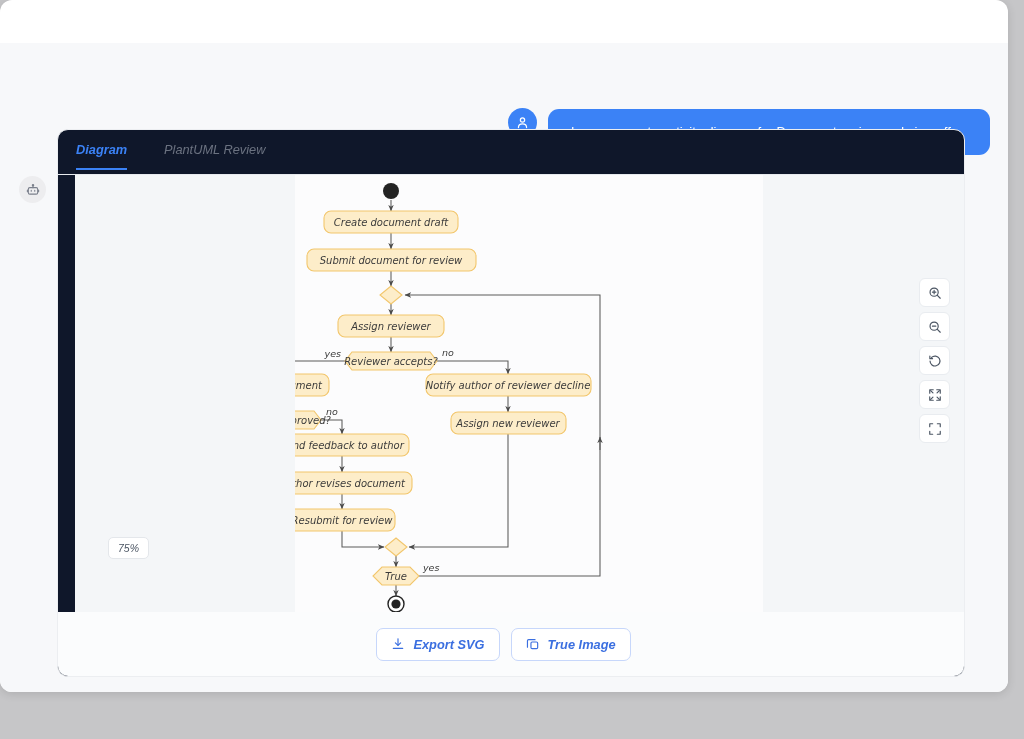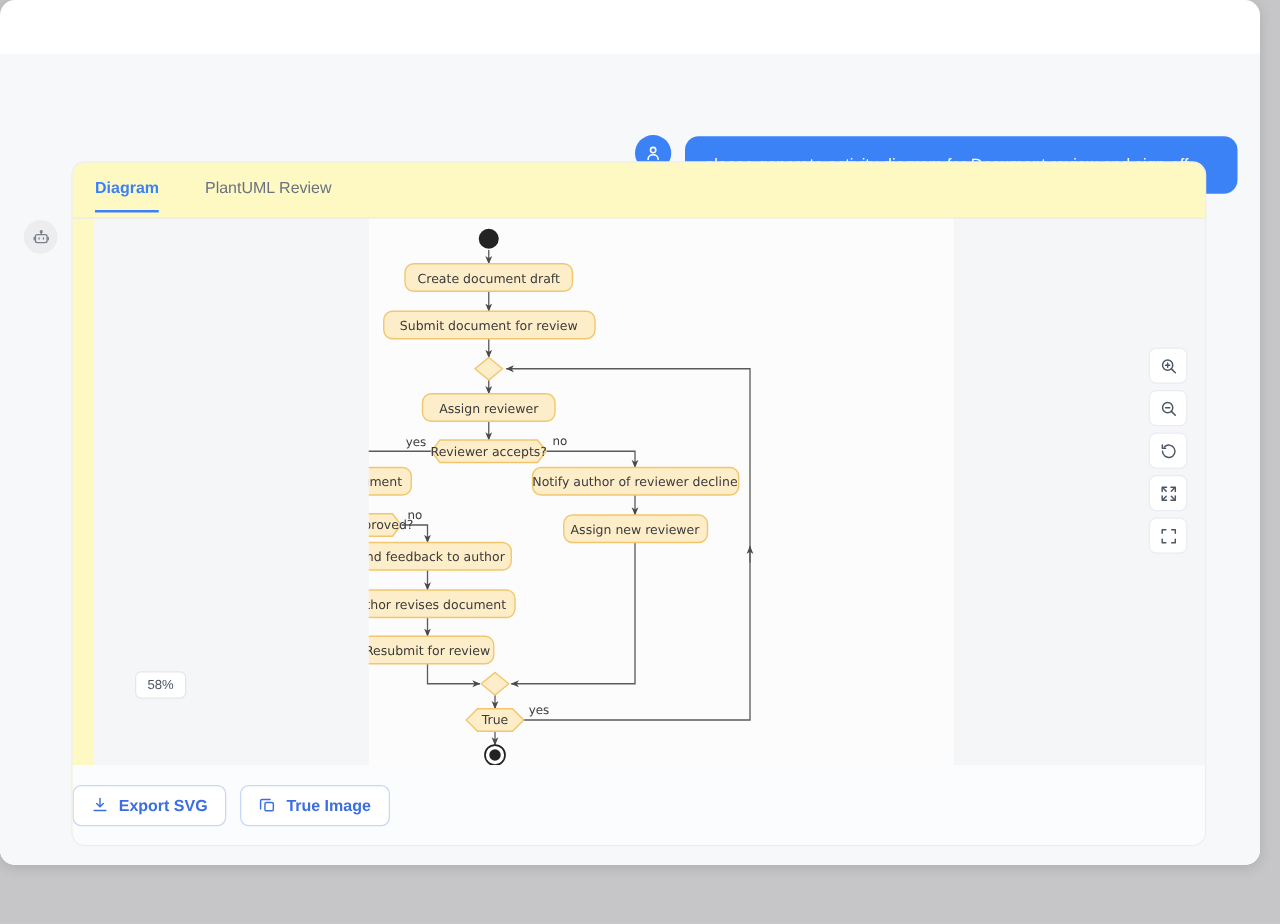--- a/index.html
+++ b/index.html
@@ -59,24 +59,25 @@
   #bot-avatar {
     position: absolute; left: 19px; top: 133px;
     width: 27px; height: 27px; border-radius: 50%;
     background: #ededef;
     display: flex; align-items: center; justify-content: center;
   }
   
   #diagram-card {
     position: absolute; left: 57px; top: 86px;
     width: 908px; height: 548px;
-    background: #fef9c3;
+    background: #0f172a;
     border: 1px solid #eceef1;
     border-radius: 11px;
     overflow: hidden;
+    font-style: italic;
   }
   
   #tab-bar {
     position: absolute; left: 0; top: 0;
     width: 908px; height: 45px;
     border-bottom: 1px solid #e7eaee;
   }
   .tab {
     position: absolute; top: 12px;
     font-size: 12.8px; cursor: pointer;
@@ -118,21 +119,21 @@
     border: 1px solid #e9ecf0;
     border-radius: 6px;
     display: flex; align-items: center; justify-content: center;
     cursor: pointer;
   }
   
   #card-footer {
     position: absolute; left: 0; bottom: 0;
     width: 908px; height: 64px;
     background: #fbfcfd;
-    display: flex; align-items: center; justify-content: flex-start;
+    display: flex; align-items: center; justify-content: center;
     gap: 11px; padding-right: 17px;
   }
   .action-btn {
     height: 33px;
     border: 1px solid #c7d7fb;
     border-radius: 7px;
     background: #ffffff;
     color: #3b6fe0;
     font-size: 12.8px; font-weight: bold;
     display: flex; align-items: center; gap: 8px;
@@ -314,21 +315,21 @@
             <text class="e-label" x="128" y="396">yes</text>
 
             <g>
               <circle cx="101" cy="429" r="8" fill="#ffffff" stroke="#232323" stroke-width="1.4"></circle>
               <circle cx="101" cy="429" r="4.6" fill="#232323"></circle>
             </g>
           </svg>
 
         </div>
 
-        <div id="zoom-badge">58%</div>
+        <div id="zoom-badge">75%</div>
 
         <div id="canvas-toolbar">
           <div class="tool-btn">
             <svg width="14" height="14" viewBox="0 0 24 24" fill="none" stroke="#4b5563" stroke-width="2" stroke-linecap="round">
               <circle cx="10.5" cy="10.5" r="7"></circle>
               <path d="M15.6 15.6 L21 21"></path>
               <path d="M10.5 7.6v5.8M7.6 10.5h5.8"></path>
             </svg>
           </div>
           <div class="tool-btn">

